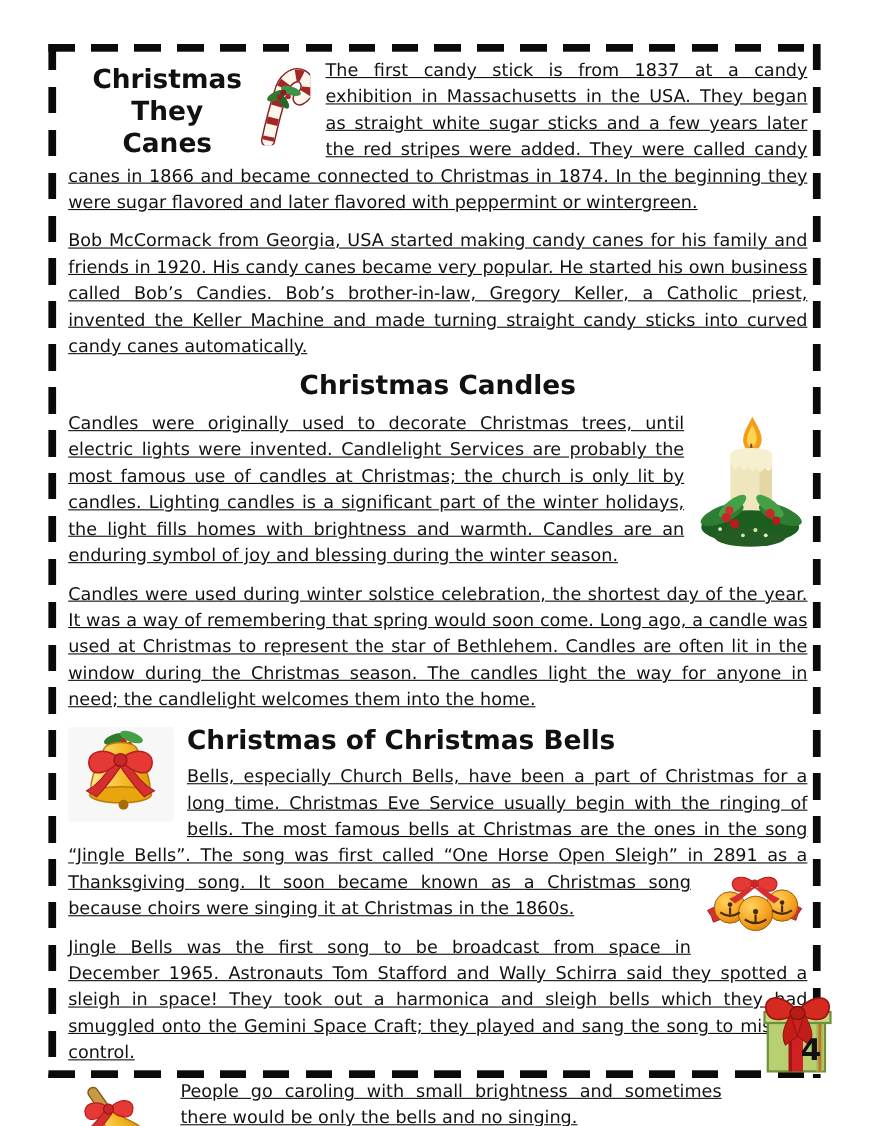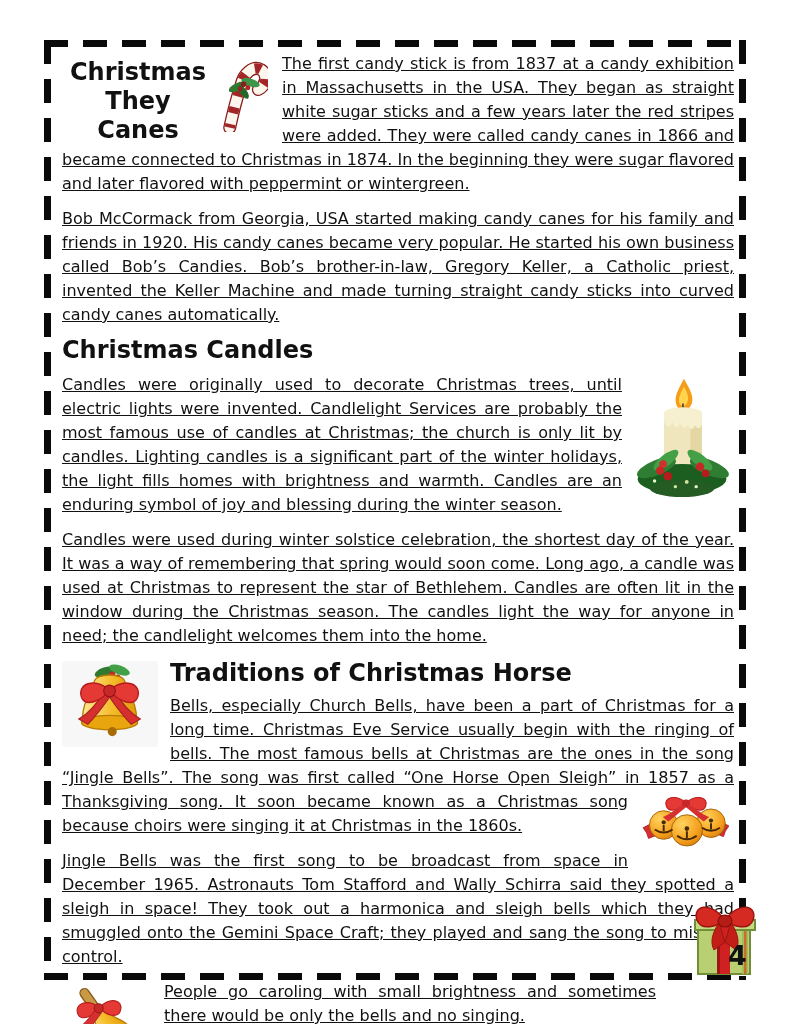--- a/index.html
+++ b/index.html
@@ -10,25 +10,25 @@
   .dash.v{background:repeating-linear-gradient(180deg,#0a0a0a 0 24px,transparent 24px 39px);}
   .dash.top{left:44px;top:40px;width:702px;height:7px;}
   .dash.bottom{left:44px;top:973px;width:702px;height:7px;}
   .dash.left{left:44px;top:40px;width:7px;height:940px;}
   .dash.right{left:739px;top:40px;width:7px;height:940px;}
 
   .content{position:absolute;left:62px;top:52px;width:672px;}
   p{margin:0 0 11px 0;font-size:16px;line-height:24px;text-align:justify;text-decoration:underline;}
   .h{font-weight:bold;font-size:24px;line-height:29px;}
 
-  .canes-head-block{float:left;width:210px;margin:2px 10px 2px 0;display:flex;align-items:flex-start;}
+  .canes-head-block{float:left;width:210px;margin:2px 10px 2px 14px;display:flex;align-items:flex-start;}
   .canes-head-text{width:152px;text-align:center;padding-top:4px;}
   .candy-cane-svg{width:54px;height:78px;flex:0 0 auto;}
 
-  .h-candles{text-align:left;margin:-2px 0 8px 0;}
+  .h-candles{text-align:center;margin:-2px 0 8px 0;}
 
   .candle-svg{float:right;width:104px;height:128px;margin:0 0 2px 8px;}
 
   .bells-section .bell-svg{float:left;width:96px;height:86px;margin:2px 12px 2px 0;background:#f7f7f7;border-radius:3px;}
   .h-bells{margin:0 0 6px 0;text-align:left;}
   .jingle-svg{float:right;width:96px;height:58px;margin:2px 0 0 10px;}
 
   .final-para{padding-right:78px;}
   .handbell-svg{float:left;width:88px;height:82px;margin:0 14px 0 0;}
 
@@ -126,23 +126,23 @@
         <ellipse cx="47" cy="68" rx="31" ry="8" fill="#e8a50e" stroke="#b97a06" stroke-width="1.5"></ellipse>
         <circle cx="50" cy="78" r="5" fill="#a86c05"></circle>
         <g>
           <path d="M40,36 C30,50 24,58 13,64 L23,70 C33,60 40,50 47,40 Z" fill="#d62f2f" stroke="#a71f1f" stroke-width="1.2"></path>
           <path d="M54,36 C64,50 70,58 81,64 L71,70 C61,60 54,50 47,40 Z" fill="#d62f2f" stroke="#a71f1f" stroke-width="1.2"></path>
           <path d="M47,32 C30,18 11,25 16,40 C20,51 38,45 47,32 Z" fill="#e53935" stroke="#b71c1c" stroke-width="1.5"></path>
           <path d="M47,32 C64,18 83,25 78,40 C74,51 56,45 47,32 Z" fill="#e53935" stroke="#b71c1c" stroke-width="1.5"></path>
           <circle cx="47" cy="33" r="6.5" fill="#c62828" stroke="#911515" stroke-width="1.2"></circle>
         </g>
       </svg>
-      <div class="h h-bells">Traditions of Christmas Horse</div>
+      <div class="h h-bells">Christmas of Christmas Bells</div>
       <p>
-        <span>Bells, especially Church Bells, have been a part of Christmas for a long time. Christmas Eve Service usually begin with the ringing of bells. The most famous bells at Christmas are the ones in the song “Jingle Bells”. The song was first called “One Horse Open Sleigh” in 1857 as a Thanksgiving </span><svg class="jingle-svg" viewBox="0 0 100 65">
+        <span>Bells, especially Church Bells, have been a part of Christmas for a long time. Christmas Eve Service usually begin with the ringing of bells. The most famous bells at Christmas are the ones in the song “Jingle Bells”. The song was first called “One Horse Open Sleigh” in 2891 as a Thanksgiving </span><svg class="jingle-svg" viewBox="0 0 100 65">
           <defs>
             <radialGradient id="jing" cx="0.35" cy="0.3" r="0.9">
               <stop offset="0" stop-color="#ffd45e"></stop>
                 <stop offset="0.6" stop-color="#f59f1d"></stop>
                 <stop offset="1" stop-color="#c96f08"></stop>
             </radialGradient>
           </defs>
           <path d="M2,40 L20,31 L23,46 L8,52 L6,46 Z" fill="#d62f2f" stroke="#a71f1f" stroke-width="1"></path>
           <path d="M98,38 L80,29 L77,44 L92,50 L94,44 Z" fill="#d62f2f" stroke="#a71f1f" stroke-width="1"></path>
           <circle cx="25" cy="37" r="16" fill="url(#jing)" stroke="#9c5e06" stroke-width="1"></circle>

